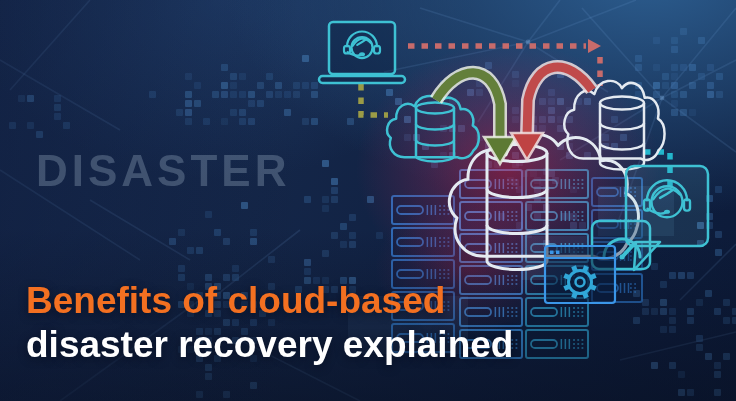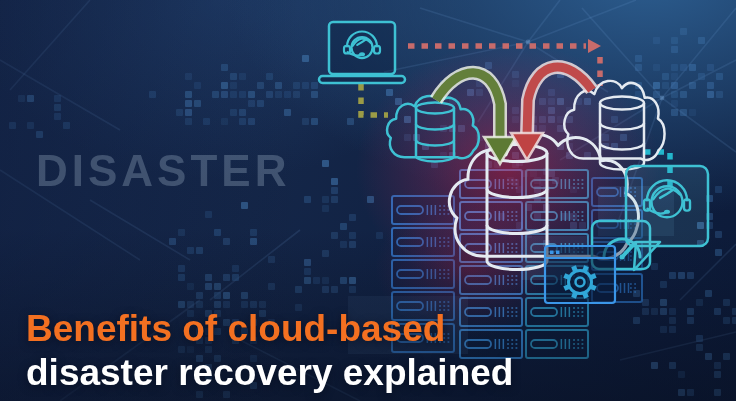--- a/index.html
+++ b/index.html
@@ -699,16 +699,16 @@
           <ellipse cx="667" cy="211.85" rx="3" ry="2" fill="#3EC1D3" stroke="none"></ellipse>
         </g>
       </g>
     </svg>
 
   <p class="watermark" style="color: rgba(168, 188, 208, 0.3);">
     <span>DISASTER</span><br>
   </p>
 
   <h1 class="headline">
-    <span id="hl1" style="color: rgb(243, 112, 33); margin-top: 28px;">Benefits of cloud-based</span>
+    <span id="hl1" style="color: rgb(243, 112, 33);">Benefits of cloud-based</span>
     <span id="hl2" style="color: rgb(255, 255, 255); text-align: center;">disaster recovery explained</span>
   </h1>
 </div>
 
 </body></html>

